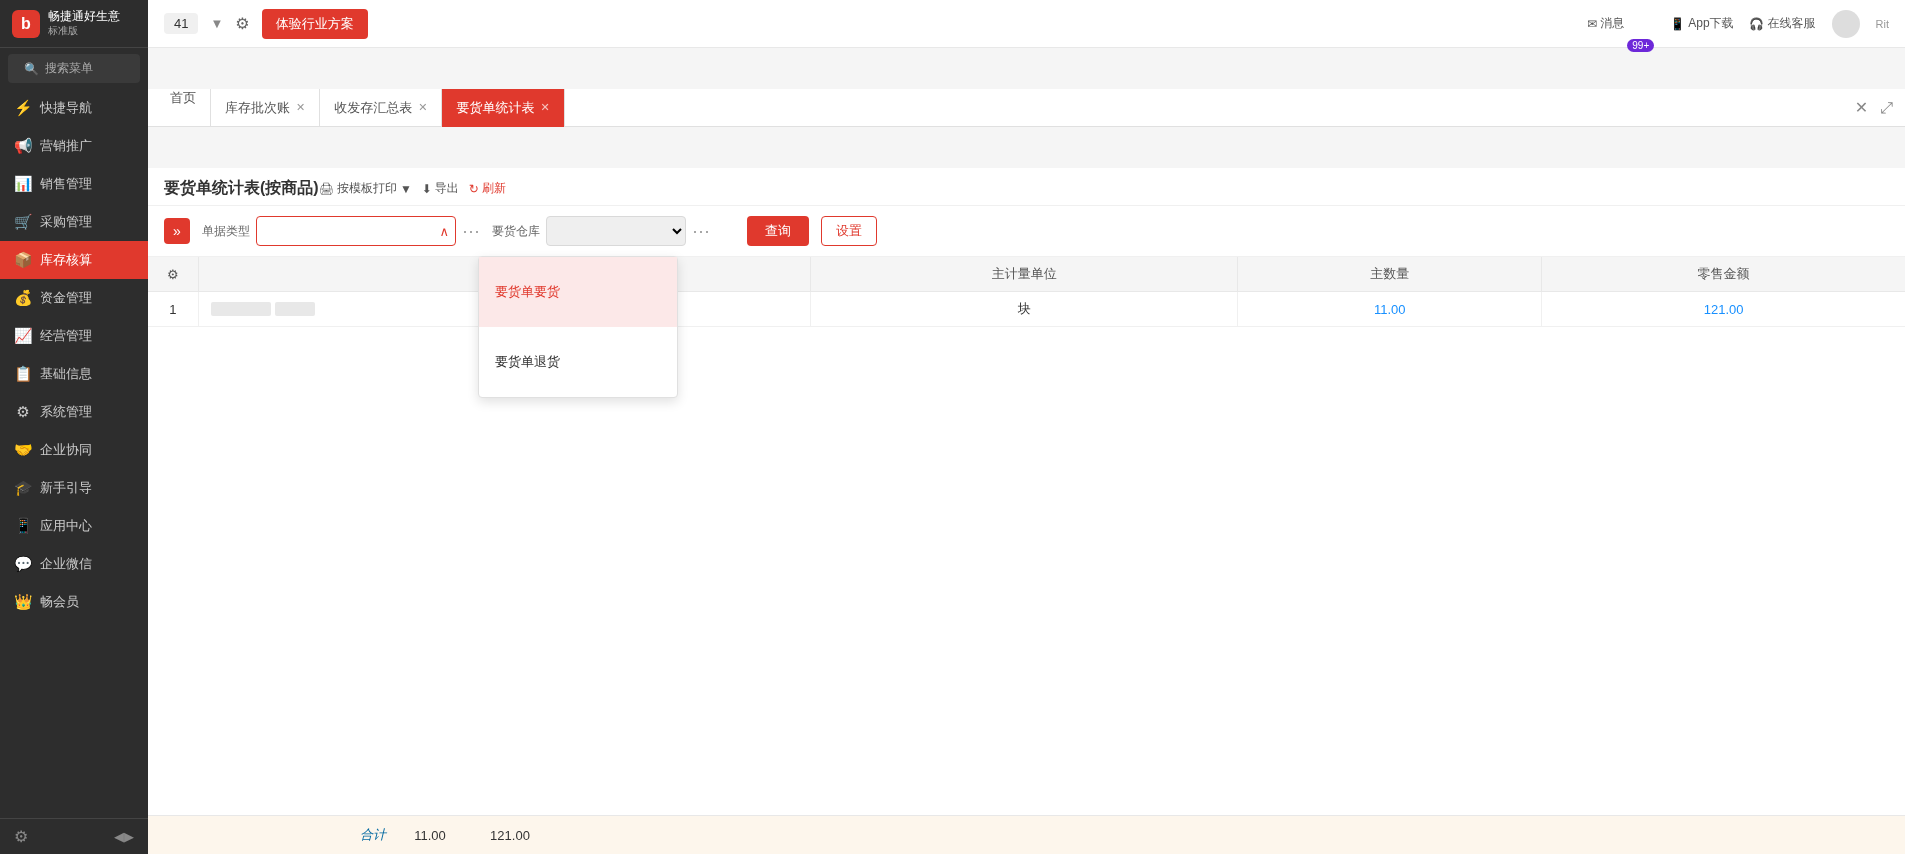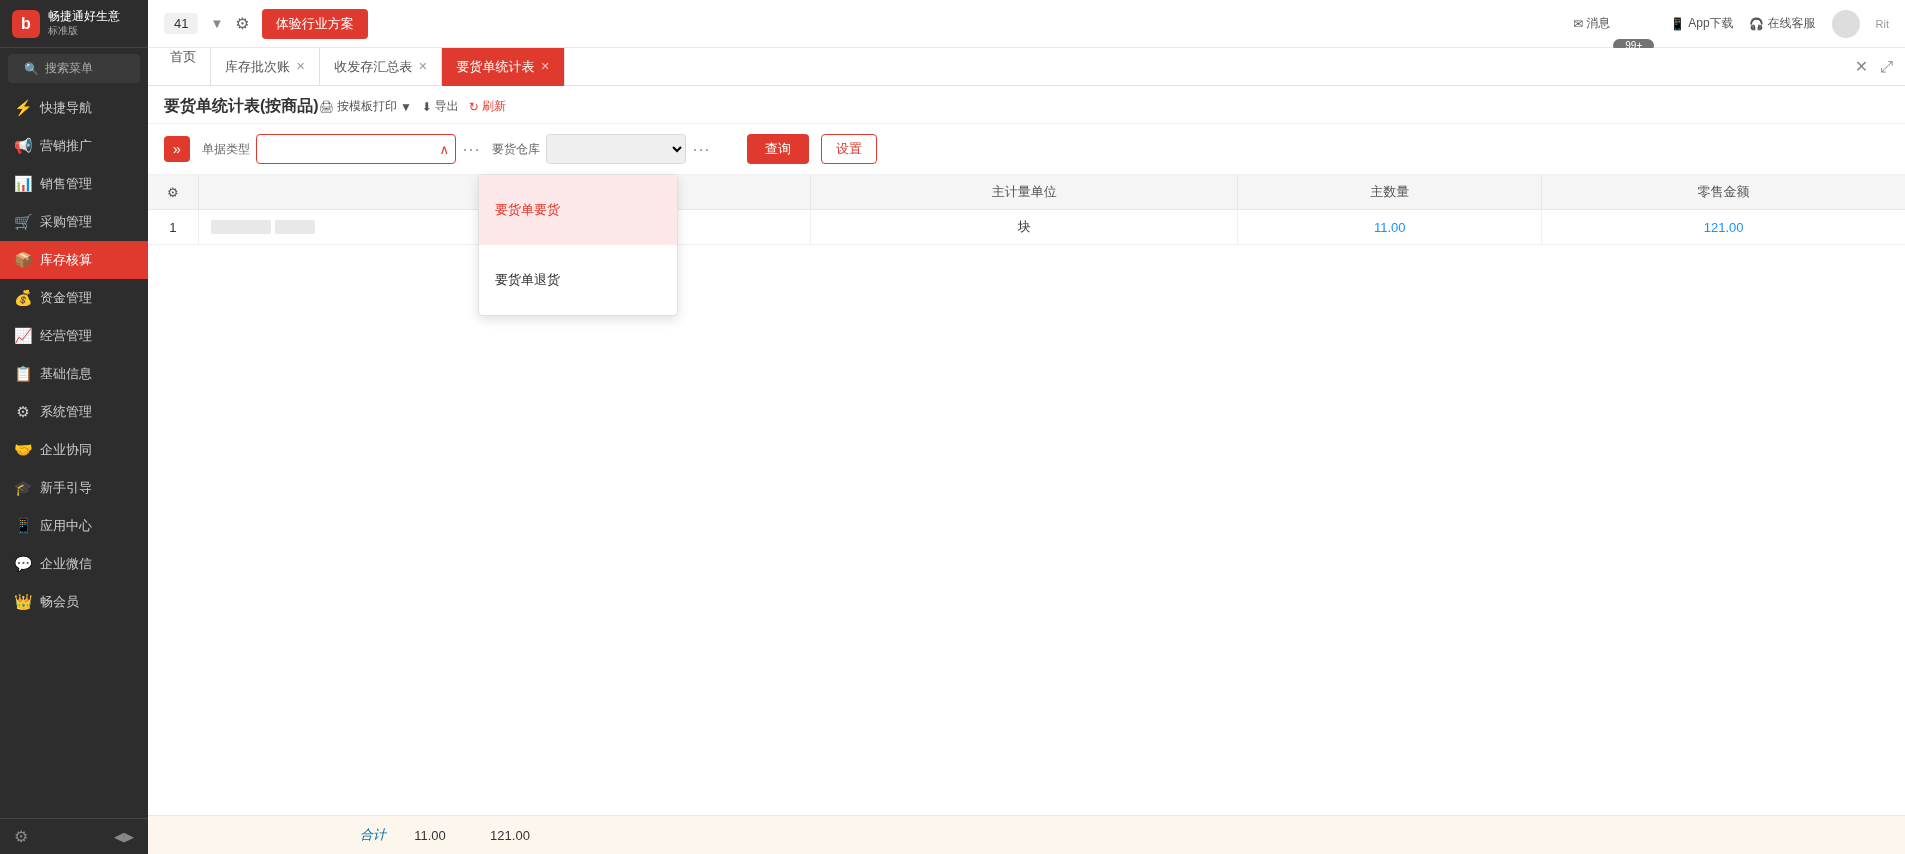--- a/index.html
+++ b/index.html
@@ -70,20 +70,21 @@
       border-top: 1px solid #444;
       justify-content: space-between;
     }
 
     
     .main {
       flex: 1;
       display: flex;
       flex-direction: column;
       overflow: hidden;
+      gap: 41px;
     }
 
     
     .topbar {
       height: 48px;
       background: #fff;
       display: flex;
       align-items: center;
       padding: 0 16px;
       border-bottom: 1px solid #e8e8e8;
@@ -96,24 +97,24 @@
       gap: 12px;
     }
     .topbar-right {
       display: flex;
       align-items: center;
       gap: 16px;
       font-size: 12px;
       color: #555;
     }
     .topbar-right .badge {
-      background: #737373;
+      background: #6d28d9;
       color: white;
       border-radius: 10px;
-      padding: 1px 12px;
+      padding: 1px 5px;
       font-size: 10px;
       margin-top: 44px;
     }
     .topbar-right .top-item {
       display: flex;
       align-items: center;
       gap: 3px;
       cursor: pointer;
     }
     .topbar-right .avatar {

